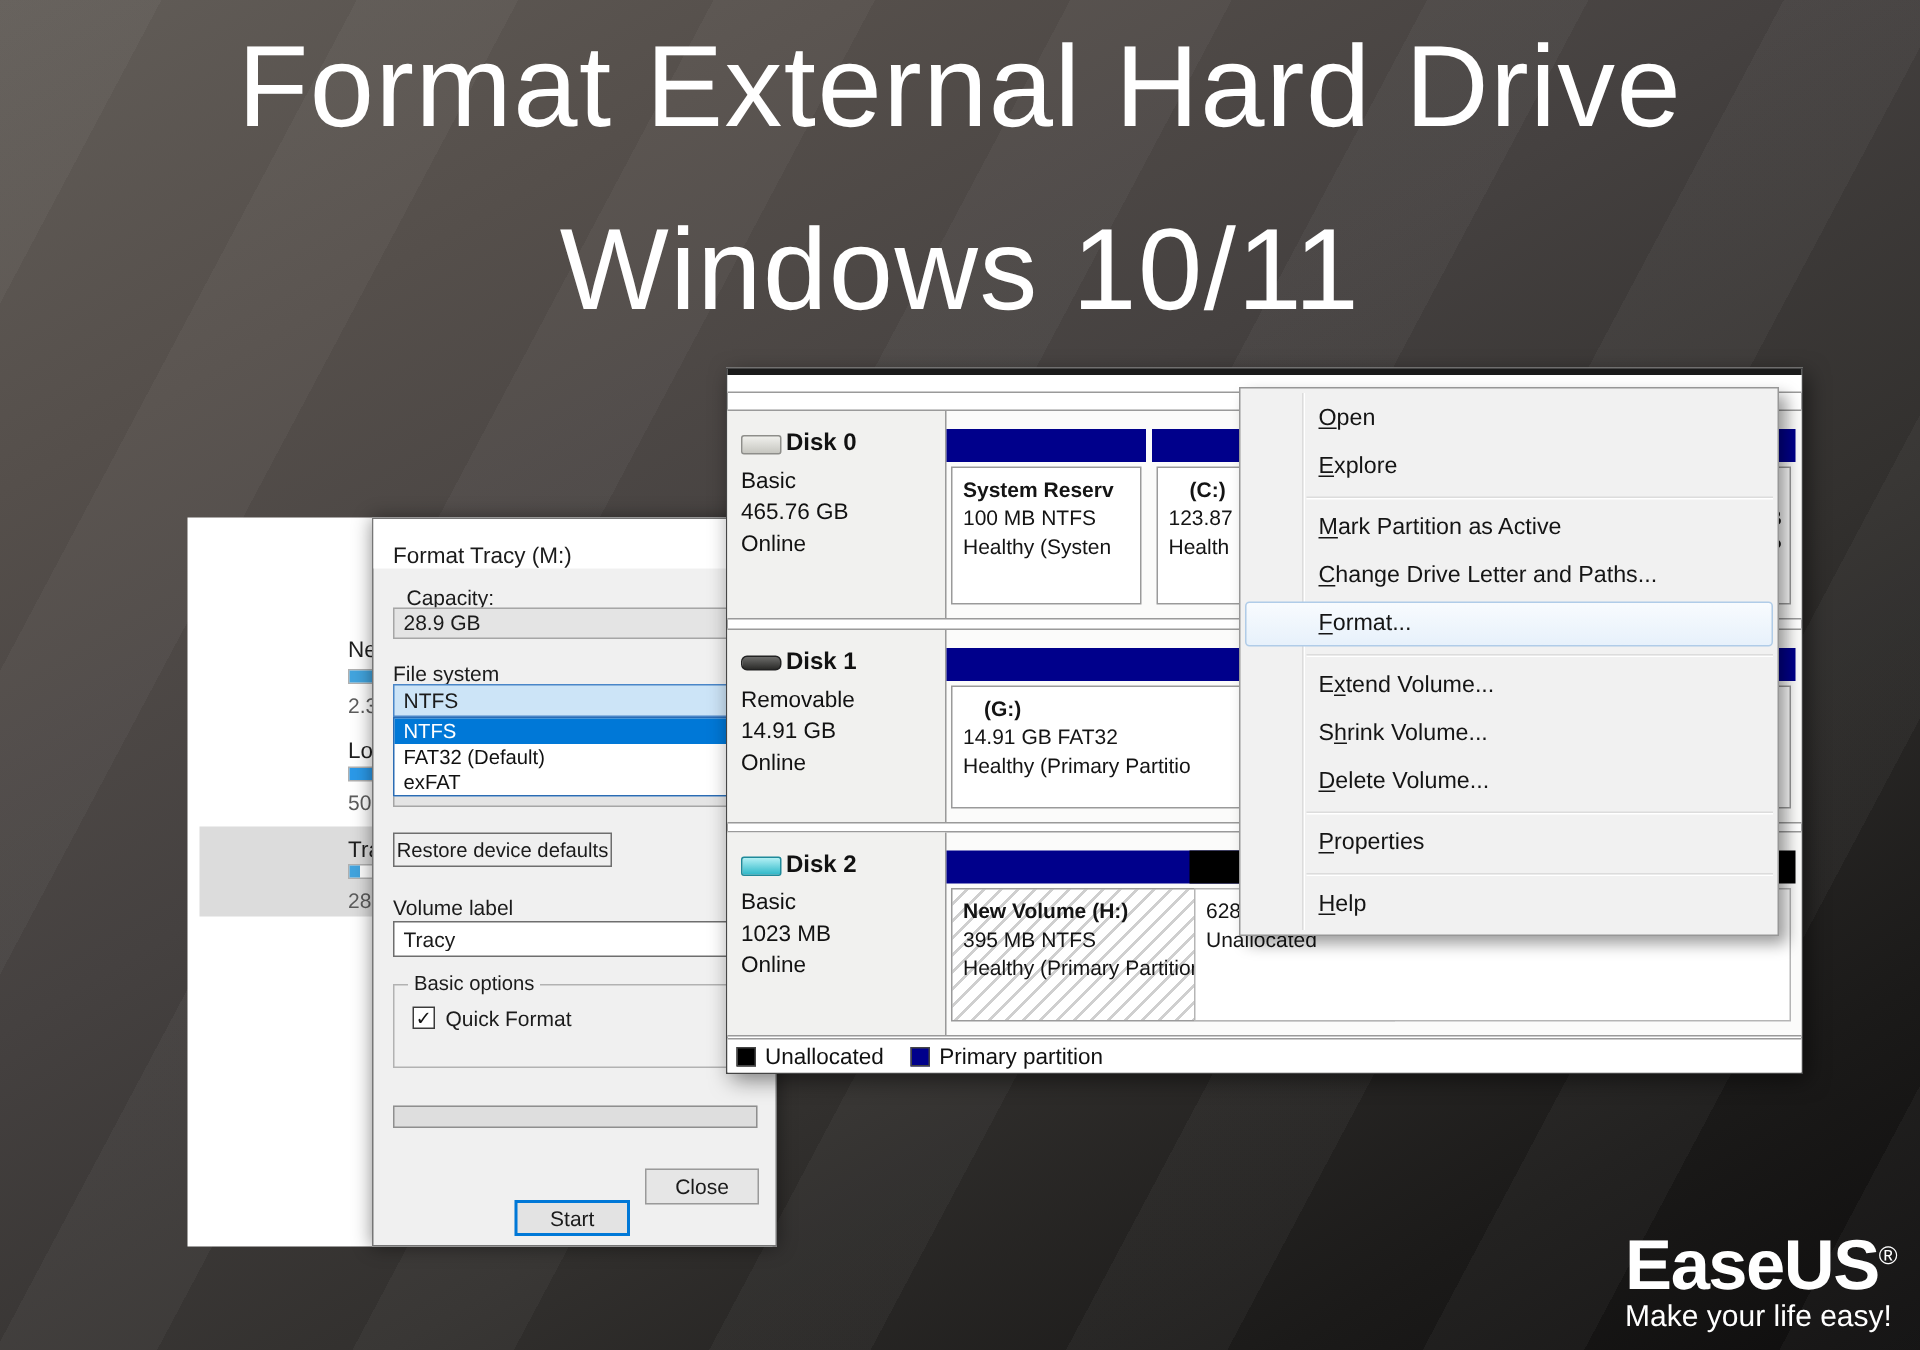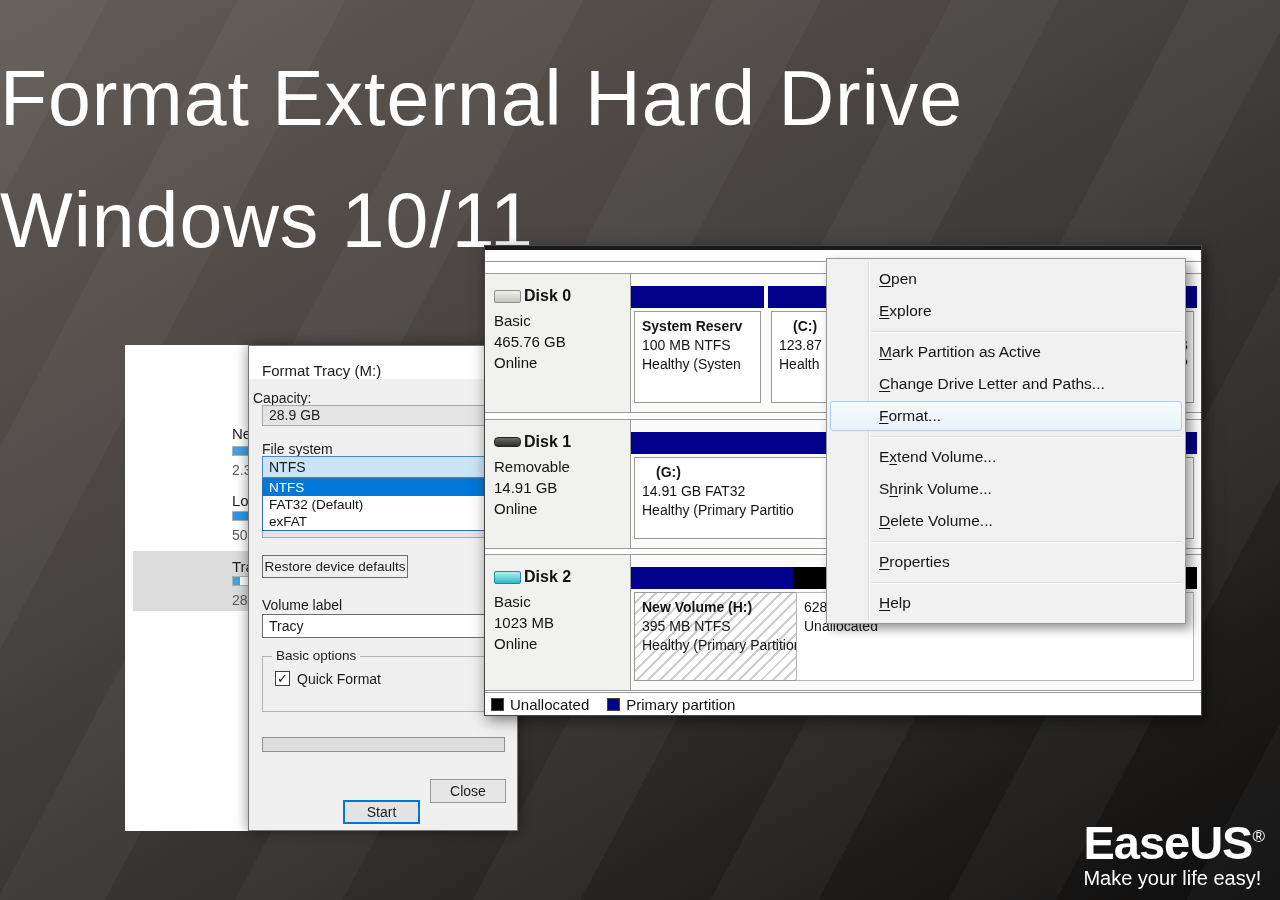--- a/index.html
+++ b/index.html
@@ -8,21 +8,21 @@
     position:relative; width:1280px; height:900px; overflow:hidden;
     font-family:"Liberation Sans", sans-serif;
     background:linear-gradient(150deg,#625d58 0%,#554f4b 20%,#454140 42%,#32302e 64%,#1b1a19 85%,#0e0d0d 100%);
   }
   #page::before{
     content:""; position:absolute; inset:0; pointer-events:none;
     background:repeating-linear-gradient(118deg, rgba(255,255,255,0.035) 0 95px, rgba(255,255,255,0) 95px 210px);
   }
 
   
-  .hero{ position:absolute; left:0; right:0; color:#fff; font-weight:300; letter-spacing:1px;margin-top:40px; }
+  .hero{ position:absolute; left:0; right:0; text-align:center; color:#fff; font-weight:300; letter-spacing:1px; }
   .hero.l1{ top:14px; font-size:77px; }
   .hero.l2{ top:136px; font-size:77px; }
 
   
   .explorer{ position:absolute; left:125px; top:345px; width:390px; height:486px; background:#fff; z-index:1; }
   .sel-band{ position:absolute; left:8px; top:206px; width:370px; height:60px; background:#dcdcdc; }
   .exp-label{ position:absolute; left:107px; font-size:15px; color:#1e1e1e; white-space:nowrap; }
   .exp-size{ position:absolute; left:107px; font-size:14px; color:#5c5c5c; white-space:nowrap; }
   .exp-bar{ position:absolute; left:107px; width:120px; height:10px; border:1px solid #b0b0b0; background:#fff; }
   .exp-bar .fill{ height:100%; }
@@ -151,21 +151,21 @@
         </div>
       <div class="exp-size" style="top:247px;">28.</div>
     </div>
   </div>
 
   <div class="dialog">
     <div class="dlg-titlebar">
       <span>Format Tracy (M:)</span>
     </div>
 
-    <div class="dlg-label" style="left:4px;top:44px;text-align:center;">Capacity:</div>
+    <div class="dlg-label" style="left:22px;top:44px;text-align:center;">Capacity:</div>
     <div class="dlg-field cap-field">28.9 GB</div>
 
     <div class="dlg-label" style="left:13px;top:95px;">File system</div>
     <div class="dlg-field fs-combo">NTFS</div>
 
     <div class="combo-sliver"></div>
 
     <div class="fs-drop">
       <div class="fs-opt sel">NTFS</div>
       <div class="fs-opt">FAT32 (Default)</div>

